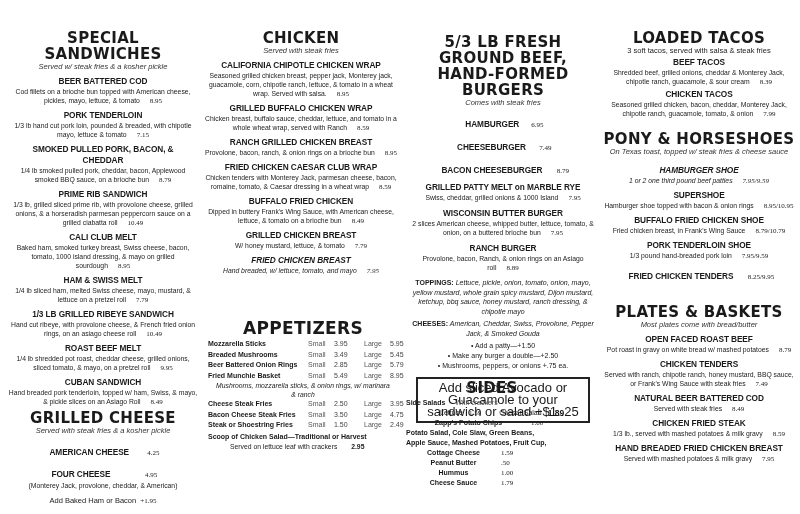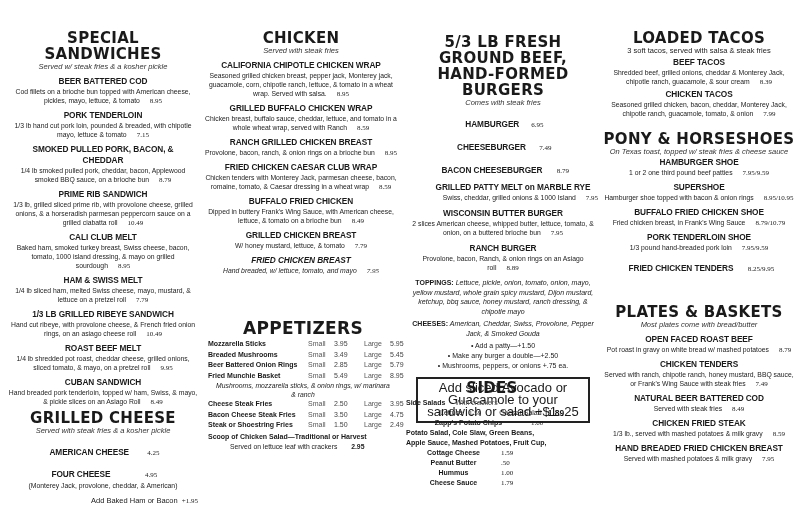--- a/index.html
+++ b/index.html
@@ -73,21 +73,21 @@
   <div class="sub">Served with steak fries &amp; a kosher pickle</div>
   <div class="blk" style="margin-top:5px;">
     <span class="it" style="display:inline-block;">AMERICAN CHEESE</span>
     <span class="pr">4.25</span>
   </div>
   <div class="blk" style="margin-top:4px;">
     <span class="it" style="display:inline-block;">FOUR CHEESE</span>
     <span class="pr" style="margin-left:28px;">4.95</span>
     <div class="ds">(Monterey Jack, provolone, cheddar, &amp; American)</div>
   </div>
-  <div class="ds" style="margin-top:6px; font-size:7.5px;text-align:right;">
+  <div class="ds" style="margin-top:6px; font-size:7.5px;">
     <span>Add Baked Ham or Bacon</span>
     <span class="pr" style="margin-left:2px;">+1.95</span>
   </div>
 </div>
 
 <div class="col" style="left:205px; width:192px; top:30px;">
   <div class="h1">CHICKEN</div>
   <div class="sub">Served with steak fries</div>
   <div id="ch-items">
       <div class="blk" style="margin-top: 4px;">
@@ -183,21 +183,21 @@
   </div>
 </div>
 
 <div class="col" style="left:408px; width:190px; top:34px;">
   <div class="h1" style="padding:0 12px;">5/3 LB FRESH GROUND BEEF, HAND-FORMED BURGERS</div>
   <div class="sub">Comes with steak fries</div>
   <div id="bg-items">
       <div class="blk" style="margin-top: 5px;"><div class="it" style="display: inline-block;">HAMBURGER</div><span class="pr">6.95</span></div>
       <div class="blk" style="margin-top: 5px;"><div class="it" style="display: inline-block;">CHEESEBURGER</div><span class="pr">7.49</span></div>
       <div class="blk" style="margin-top: 5px;"><div class="it" style="display: inline-block;">BACON CHEESEBURGER</div><span class="pr">8.79</span></div>
-      <div class="blk" style="margin-top: 5px; text-align: right;">
+      <div class="blk" style="margin-top: 5px;">
         <div class="it">GRILLED PATTY MELT on MARBLE RYE</div>
         <div class="ds"><span>Swiss, cheddar, grilled onions &amp; 1000 Island</span><span class="pr">7.95</span></div>
       </div>
       <div class="blk" style="margin-top: 5px;">
         <div class="it">WISCONSIN BUTTER BURGER</div>
         <div class="ds"><span>2 slices American cheese, whipped butter, lettuce, tomato, &amp; onion, on a buttered brioche bun</span><span class="pr">7.95</span></div>
       </div>
       <div class="blk" style="margin-top: 5px;">
         <div class="it">RANCH BURGER</div>
         <div class="ds"><span>Provolone, bacon, Ranch, &amp; onion rings on an Asiago roll</span><span class="pr">8.89</span></div>
@@ -273,21 +273,21 @@
       <div class="blk" style="margin-top: 2px;">
         <div class="it">CHICKEN TACOS</div>
         <div class="ds"><span>Seasoned grilled chicken, bacon, cheddar, Monterey Jack, chipotle ranch, guacamole, tomato, &amp; onion</span><span class="pr">7.99</span></div>
       </div>
     </div>
 </div>
 <div class="col" style="left:602px; width:194px; top:131px;">
   <div class="h1">PONY &amp; HORSESHOES</div>
   <div class="sub">On Texas toast, topped w/ steak fries &amp; cheese sauce</div>
   <div id="hs-items">
-      <div class="blk" style="margin-top: 0;">
+      <div class="blk" style="margin-top: 8px; font-style: italic;">
         <div class="it">HAMBURGER SHOE</div>
         <div class="ds"><span>1 or 2 one third pound beef patties</span><span class="pr">7.95/9.59</span></div>
       </div>
       <div class="blk" style="margin-top: 4px;">
         <div class="it">SUPERSHOE</div>
         <div class="ds"><span>Hamburger shoe topped with bacon &amp; onion rings</span><span class="pr">8.95/10.95</span></div>
       </div>
       <div class="blk" style="margin-top: 4px;">
         <div class="it">BUFFALO FRIED CHICKEN SHOE</div>
         <div class="ds"><span>Fried chicken breast, in Frank's Wing Sauce</span><span class="pr">8.79/10.79</span></div>

